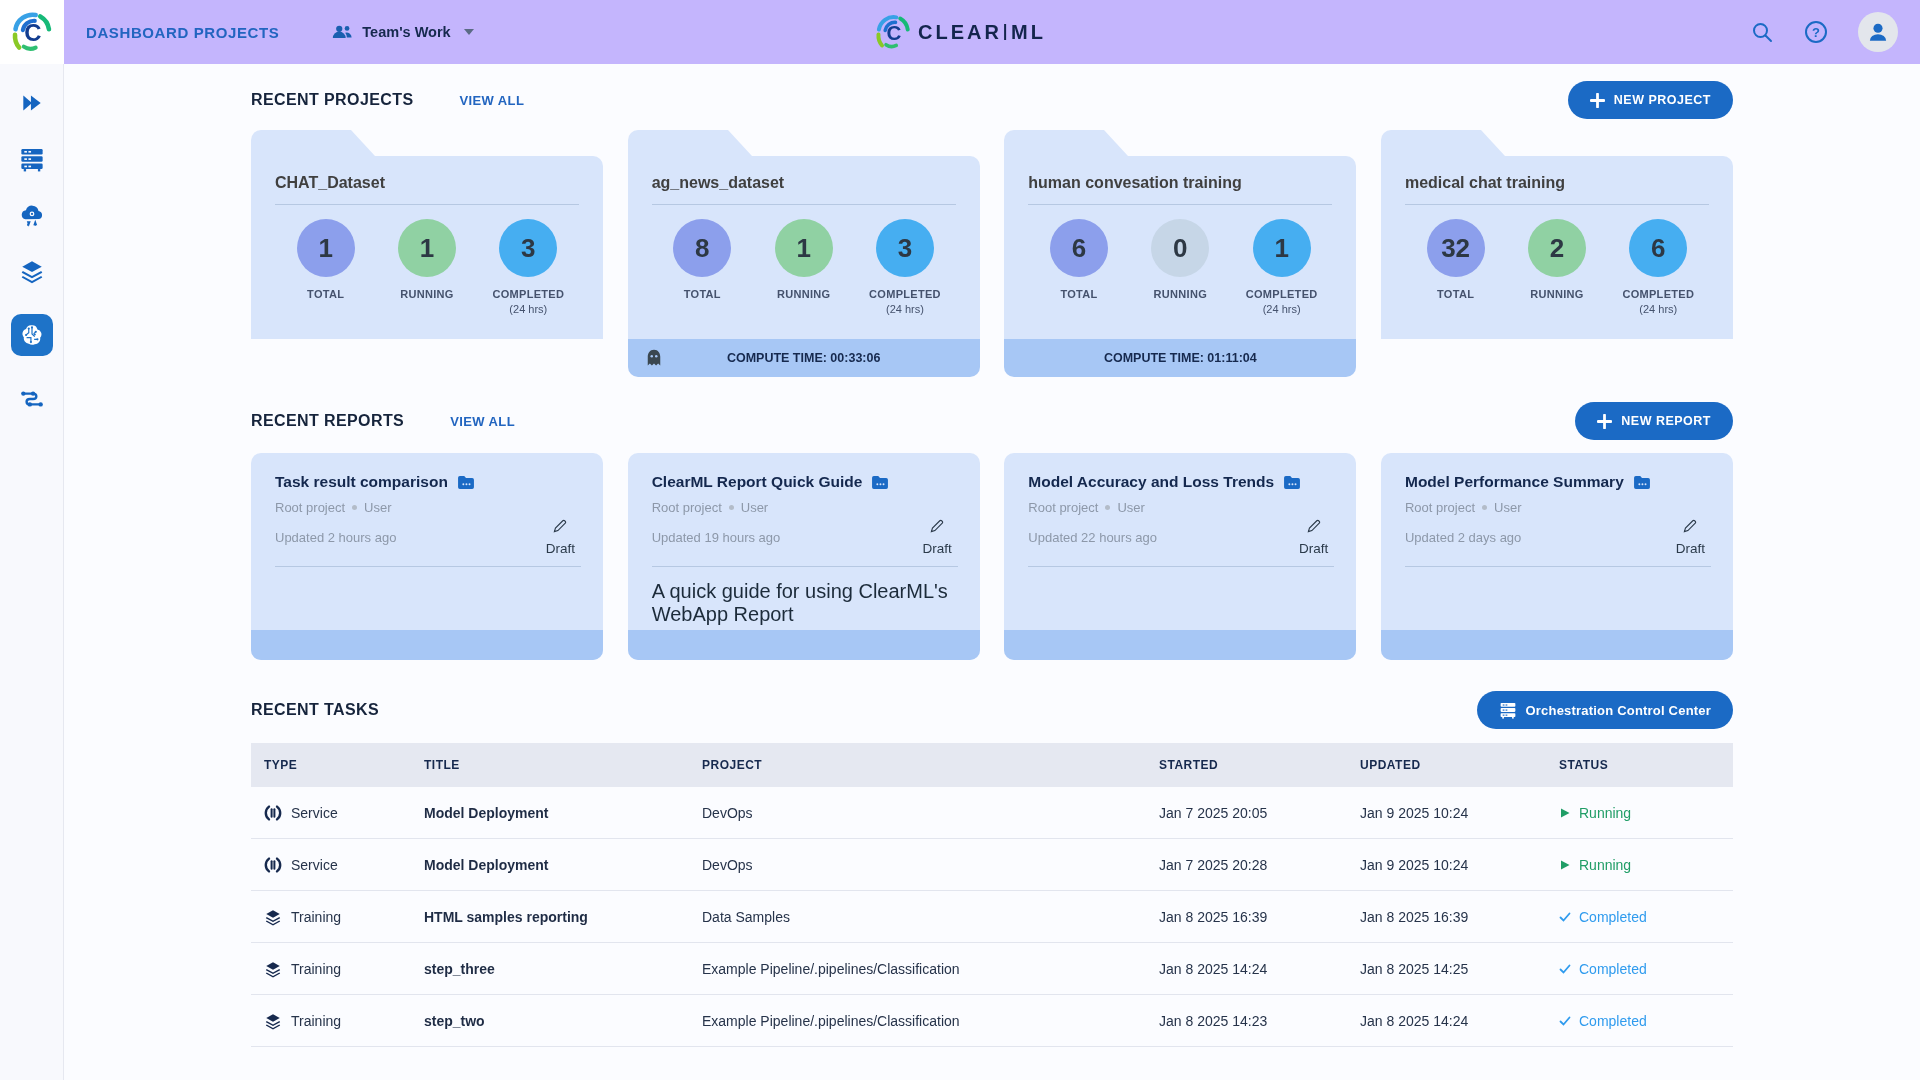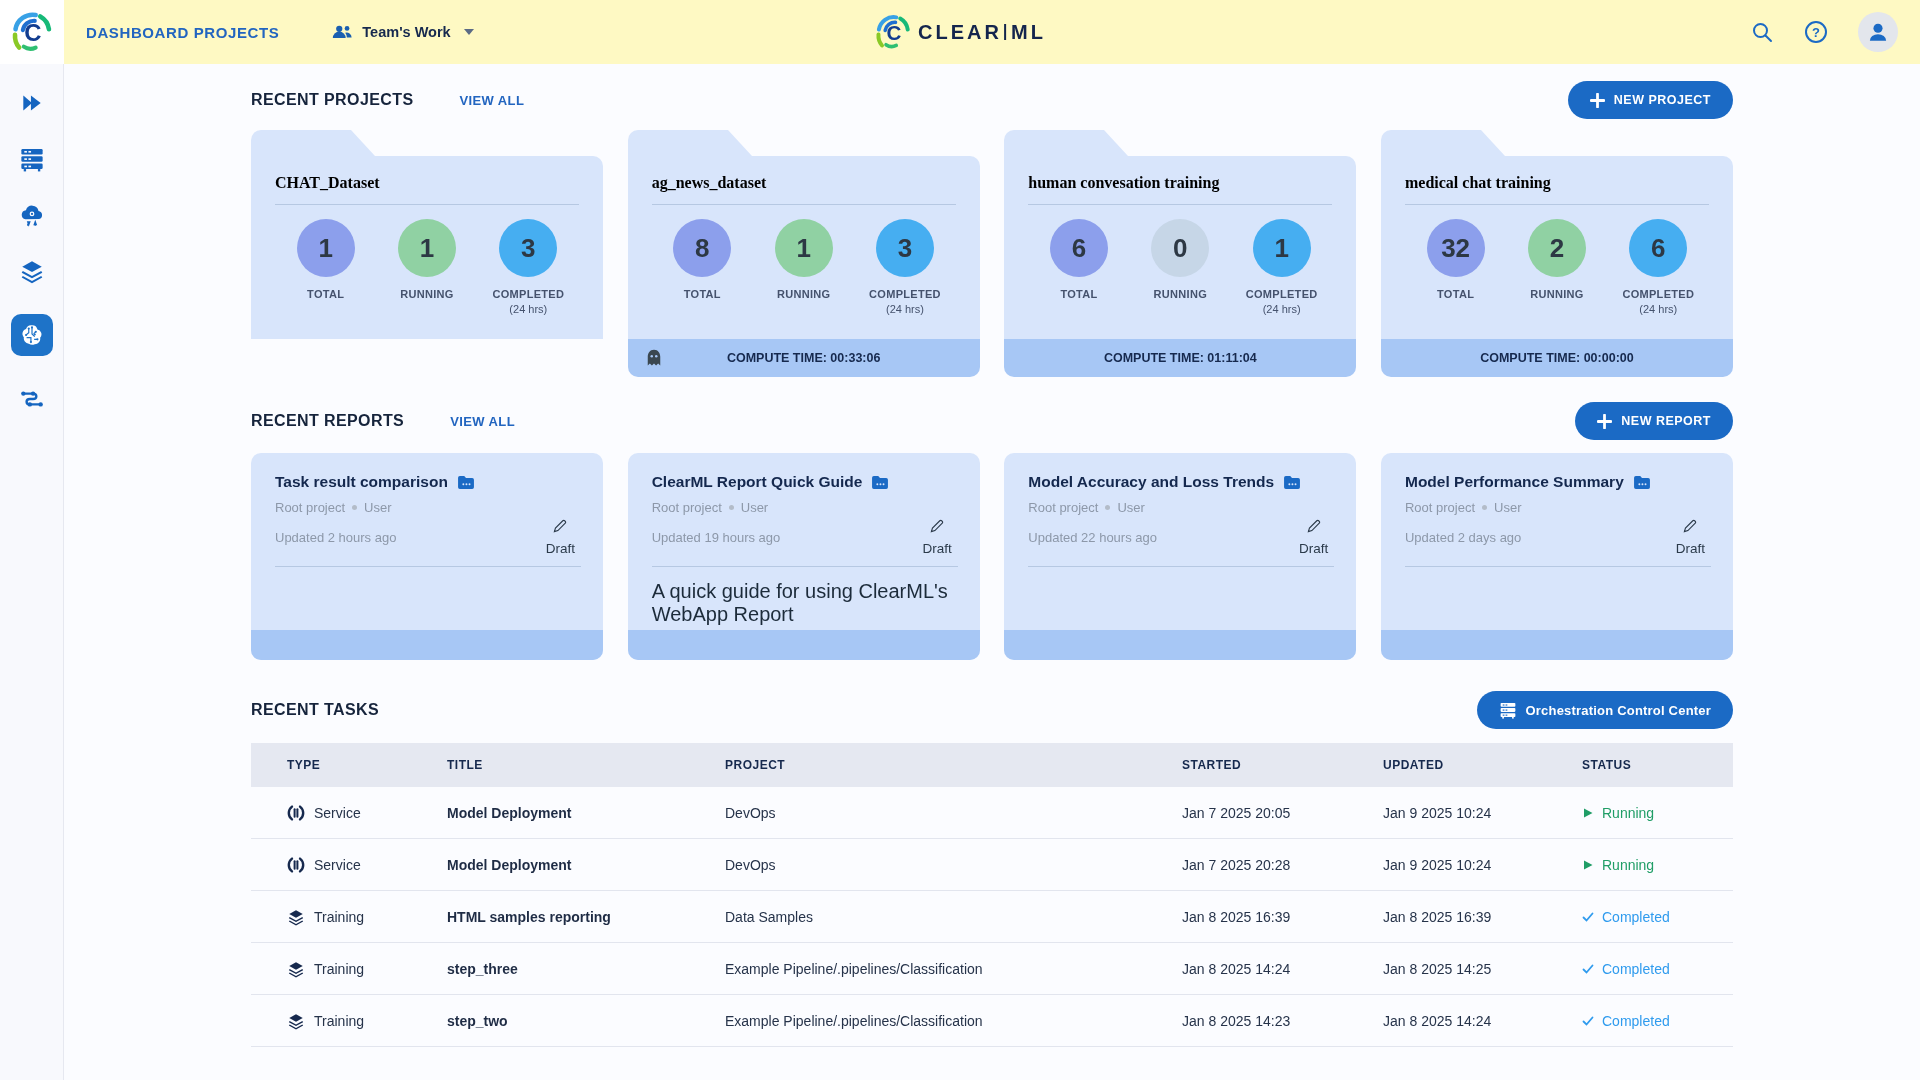--- a/index.html
+++ b/index.html
@@ -1,20 +1,20 @@
 <!DOCTYPE html>
 <html><head>
 <meta charset="utf-8">
 <style>
   * { box-sizing: border-box; margin: 0; padding: 0; }
   html,body { width:1920px; height:1080px; overflow:hidden;
     font-family:"Liberation Sans", sans-serif; background:#fbfcff; color:#1c2b4a; }
 
   
-  .topbar { position:relative; height:64px; background:#fef9c3; display:flex; align-items:center; }
+  .topbar { position:relative; height:64px; background:#c4b5fd; display:flex; align-items:center; }
   .logo-box { width:64px; height:64px; background:#ffffff; display:flex; align-items:center; justify-content:center; flex:0 0 64px; }
   .nav-title { margin-left:22px; font-size:15px; font-weight:bold; letter-spacing:.6px; color:#2265c0; }
   .workspace { margin-left:52px; display:flex; align-items:center; gap:9px; cursor:pointer; }
   .workspace .ws-label { font-size:14.5px; font-weight:bold; color:#16294e; }
   .caret { width:0; height:0; border-left:5px solid transparent; border-right:5px solid transparent; border-top:6px solid #5b6b85; margin-left:4px; }
   .center-logo { position:absolute; left:50%; top:50%; transform:translate(-50%,-50%); display:flex; align-items:center; gap:6px; }
   .center-logo .wordmark { font-size:20px; font-weight:bold; letter-spacing:3px; color:#14254d; display:flex; align-items:center; }
   .center-logo .bar { width:2px; height:16px; background:#14254d; margin:0 5px 0 2px; }
   .topbar-right { margin-left:auto; display:flex; align-items:center; gap:30px; padding-right:22px; }
   .icon-btn { width:24px; height:24px; color:#1b6ac5; cursor:pointer; }
@@ -39,21 +39,21 @@
   .pill-btn.occ { font-size:13px; letter-spacing:.2px; }
   .pill-btn.occ svg { width:18px; height:18px; }
 
   
   .cards-row { display:flex; justify-content:space-between; margin-top:12px; }
   .pcard { width:352px; cursor:pointer; }
   .ptab { position:relative; width:100px; height:26px; background:#d8e5fb; border-radius:10px 0 0 0; }
   .ptab::after { content:""; position:absolute; left:100%; bottom:0; width:0; height:0;
     border-bottom:26px solid #d8e5fb; border-right:24px solid transparent; }
   .pbody { background:#d8e5fb; border-radius:0 10px 0 0; height:183px; padding:18px 24px 0; }
-  .pname { font-size:16px; font-weight:bold; color:#000000;font-family:Liberation Serif, serif; }
+  .pname { font-size:16px; font-weight:bold; color:#404040; }
   .pdivider { border-bottom:1px solid #b6c8e2; margin-top:12px; }
   .stats { display:flex; margin-top:14px; }
   .stat { flex:1; display:flex; flex-direction:column; align-items:center; }
   .circle { width:58px; height:58px; border-radius:50%; display:flex; align-items:center; justify-content:center;
     font-size:26px; font-weight:bold; color:#2d3844; }
   .c-total { background:#8c9fec; }
   .c-running { background:#90d1a3; }
   .c-running.zero { background:#c6d6e7; }
   .c-completed { background:#46aef1; }
   .stat-label { margin-top:11px; font-size:11px; font-weight:bold; letter-spacing:.3px; color:#45526d; }
@@ -73,21 +73,21 @@
   .draft { margin-left:auto; margin-right:6px; display:flex; align-items:center; gap:8px; font-size:13.5px; color:#2b3a4a;flex-direction:column; }
   .draft svg { width:14px; height:14px; color:#2b3a4a; }
   .rdivider { border-bottom:1px solid #b6c8e2; margin-top:10px; }
   .rdesc { margin-top:13px; font-size:20px; color:#1c2b3a; }
   .rfoot { position:absolute; left:0; right:0; bottom:0; height:30px; background:#a7c7f5; border-radius:0 0 10px 10px; }
 
   
   .sec-head.tasks { margin-top:30px; height:40px; }
   .sec-head.reports { margin-top:26px; }
   .table { margin-top:13px; }
-  .trow { display:grid; grid-template-columns:160px 278px 457px 201px 199px 1fr; align-items:center; padding-left:36px; }
+  .trow { display:grid; grid-template-columns:160px 278px 457px 201px 199px 1fr; align-items:center; padding-left:13px; }
   .thead { background:#e5e8f1; height:44px; font-size:12px; font-weight:bold; letter-spacing:.5px; color:#16294e; }
   .tbody-row { height:52px; border-bottom:1px solid #e2e5ee; font-size:14px; color:#26334a; cursor:pointer; }
   .cell-type { display:flex; align-items:center; gap:9px; }
   .cell-type svg { width:18px; height:18px; color:#16294e; flex:0 0 18px; }
   .cell-title { font-weight:bold; color:#1f2c45; }
   .status { display:flex; align-items:center; gap:8px; font-size:14px; }
   .status.running { color:#1f9d66; }
   .status.completed { color:#2f9bee; }
   .status svg { width:12px; height:12px; }
 </style>
@@ -380,23 +380,20 @@
                   <div class="circle c-running">2</div>
                   <div class="stat-label">RUNNING</div>
                 </div>
               <div class="stat">
                   <div class="circle c-completed">6</div>
                   <div class="stat-label">COMPLETED</div>
                   <div class="stat-sub">(24 hrs)</div>
                 </div>
             </div>
           </div>
-          <div class="pfoot">
-            <div class="compute">COMPUTE TIME: 00:00:00</div>
-          </div>
         </div>
 
       </div>
 
       <div class="sec-head reports">
         <span class="sec-title">RECENT REPORTS</span>
         <span class="view-all">VIEW ALL</span>
         <button class="pill-btn">
           <svg>
               <use href="#sym-plus"></use>

